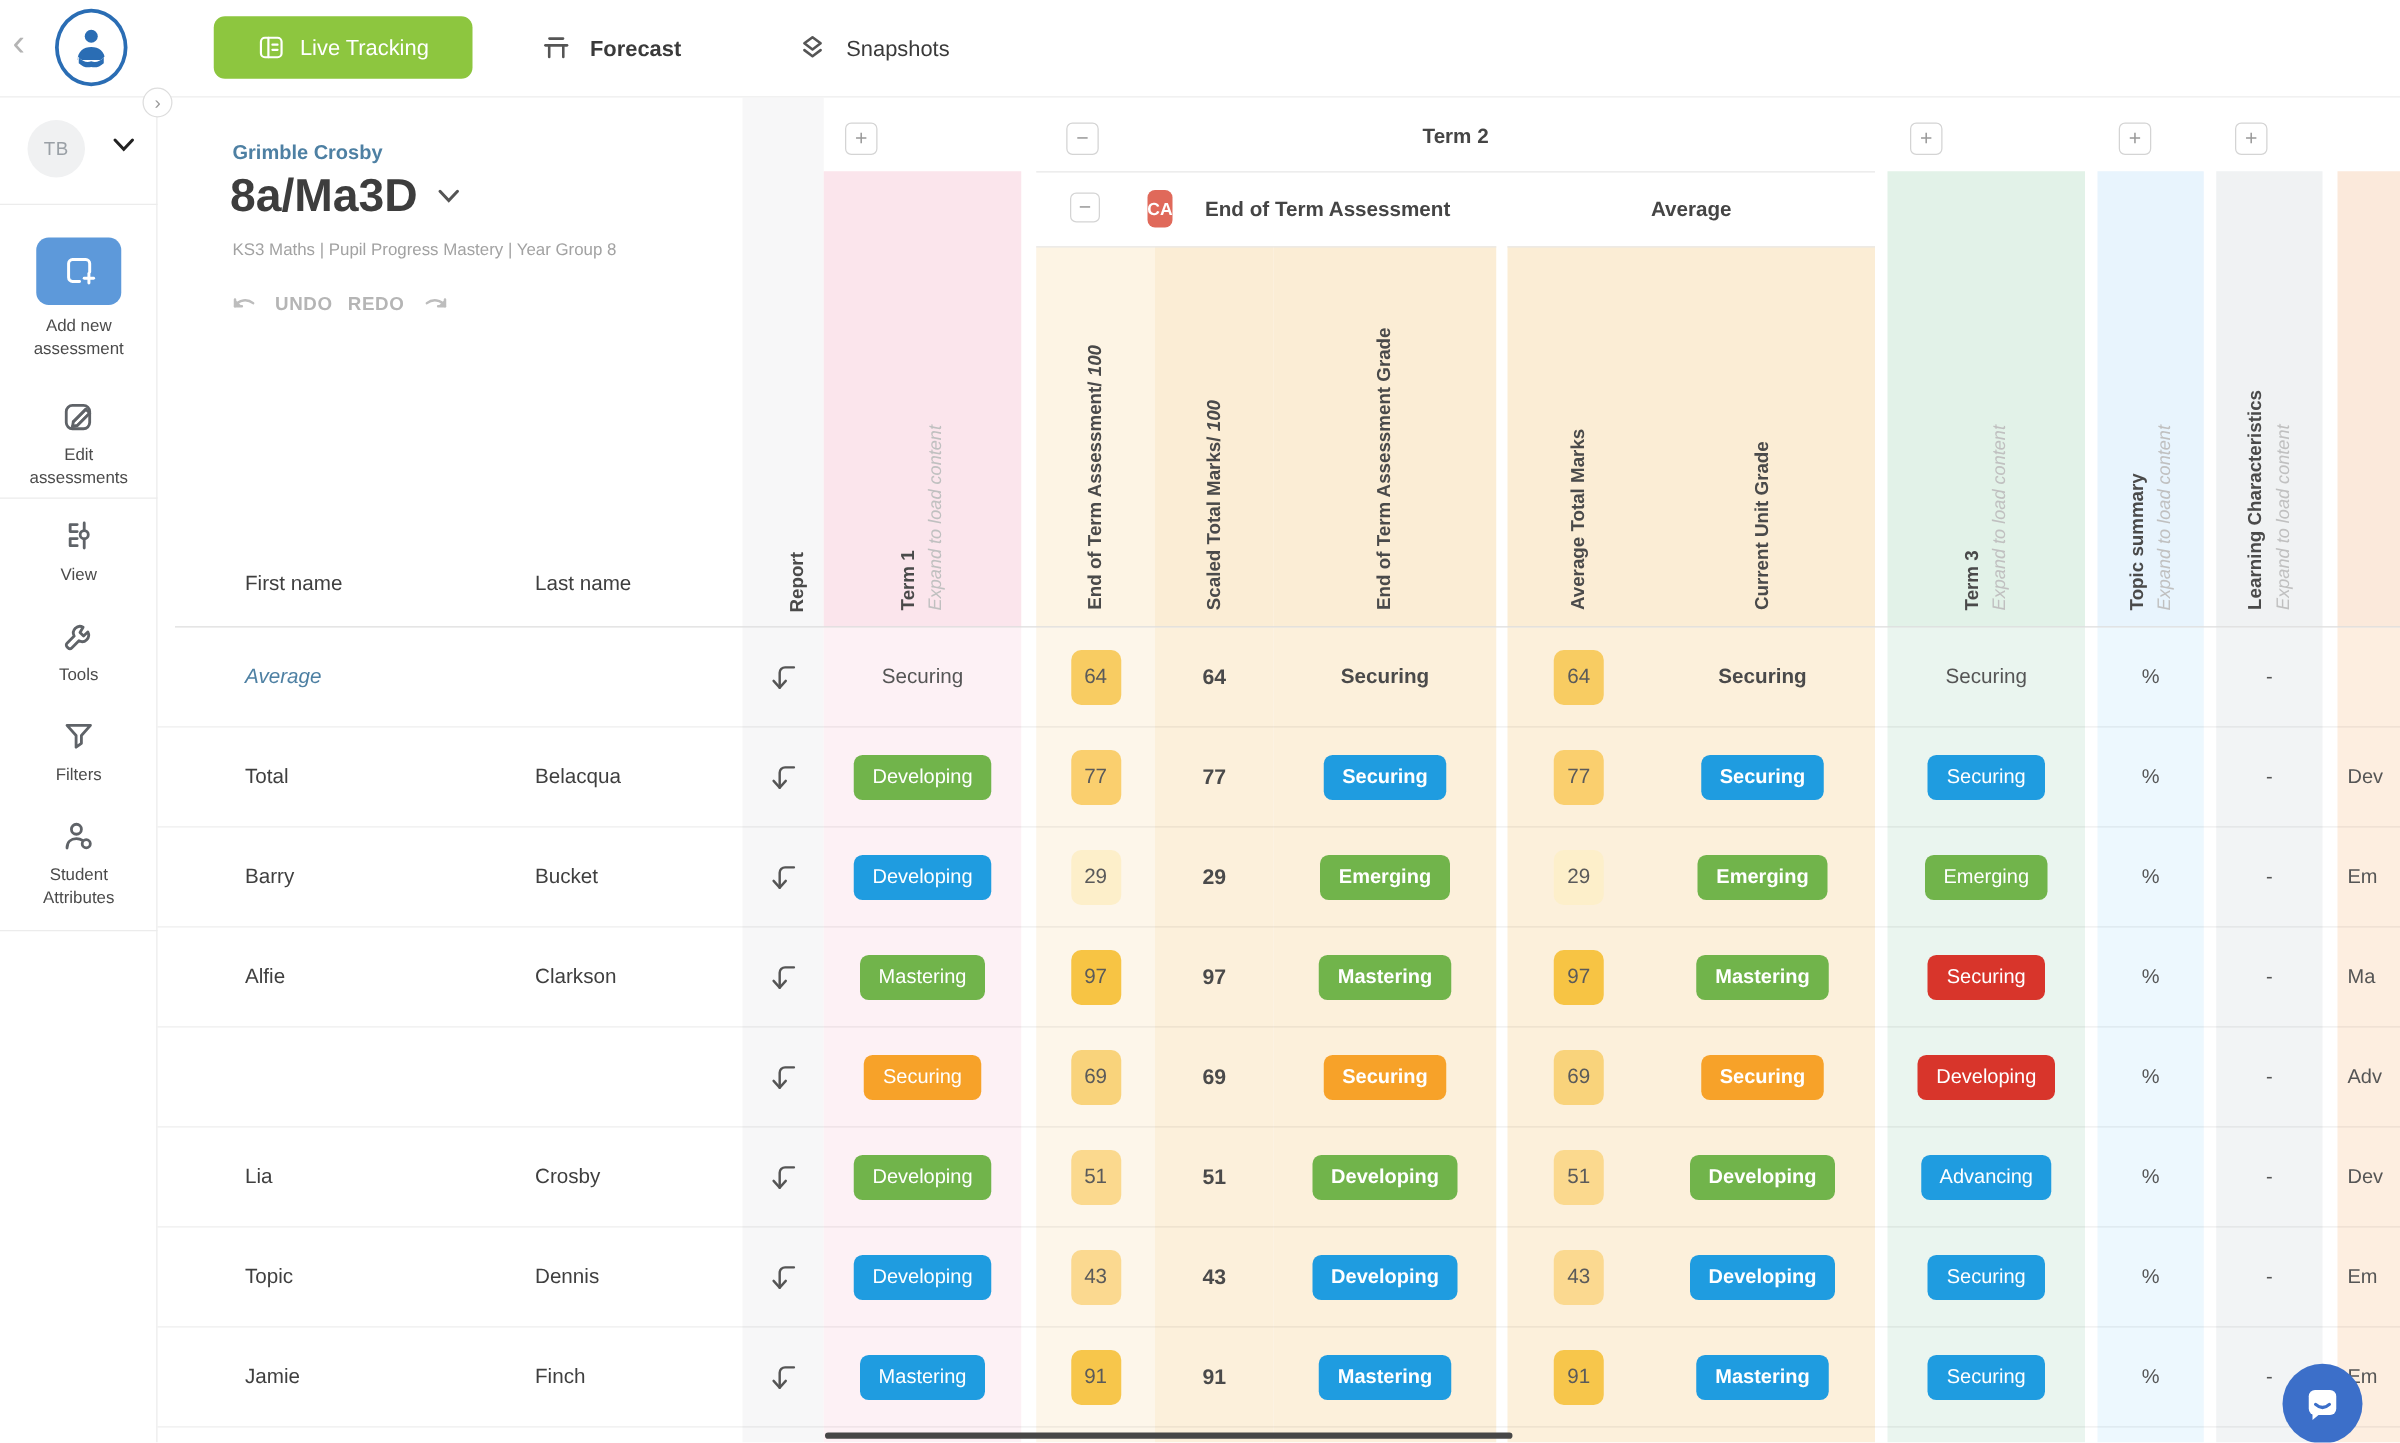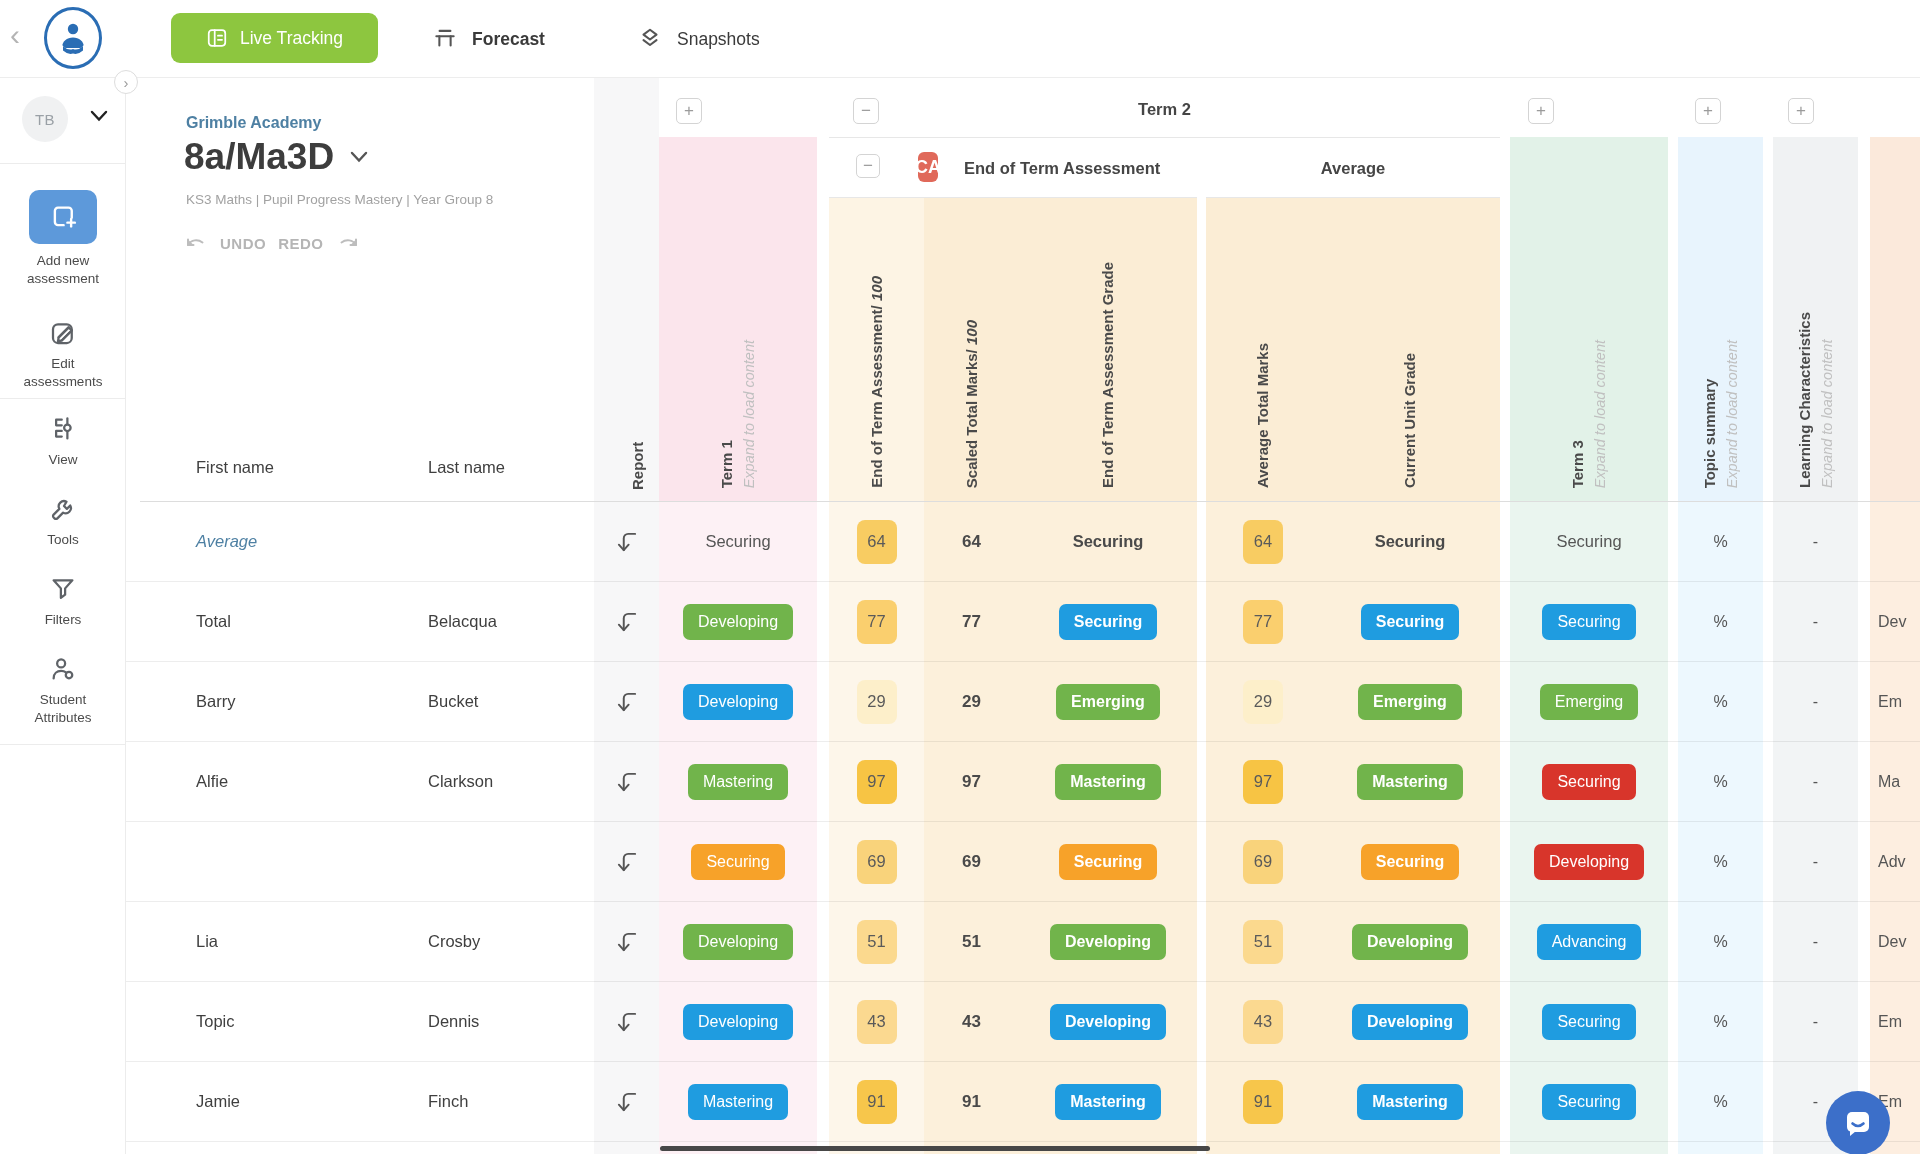--- a/index.html
+++ b/index.html
@@ -37,21 +37,21 @@
 
   
   .band { position:absolute; }
   .rot { position:absolute; bottom:14px; left:50%; transform:translateX(-50%) rotate(180deg); writing-mode:vertical-rl; white-space:nowrap; line-height:1.5; }
   .rt-title { font-size:15px; font-weight:700; color:#4a4a4a; }
   .rt-sub { font-size:14.5px; font-style:italic; color:#c0c0c0; display:block; }
   .rt-suffix { font-size:15px; font-weight:700; font-style:italic; color:#4a4a4a; }
   .pm-btn { position:absolute; width:26px; height:26px; border:1.5px solid #d4d4d4; border-radius:5px; background:#fff; color:#9b9b9b; font-size:17px; line-height:22px; text-align:center; cursor:pointer; z-index:6; }
   .grp-label { position:absolute; font-size:16.5px; font-weight:600; color:#454545; }
   .hline { position:absolute; height:1px; background:#e7e7e7; }
-  .ca-badge { position:absolute; left:918px; top:152px; width:20px; height:30px; background:#e0695a; border-radius:6px; color:#fff; font-size:18px; font-weight:700; display:flex; align-items:center; justify-content:center; }
+  .ca-badge { position:absolute; left:918px; top:152px; width:20px; height:30px; background:#e0695a; border-radius:6px; color:#fff; font-size:14px; font-weight:700; display:flex; align-items:center; justify-content:center; }
   .colhdr { position:absolute; top:458px; font-size:16.5px; font-weight:400; color:#3f3f3f; }
 
   
   .rows { position:absolute; left:0; top:502px; width:1920px; z-index:5; }
   .row { position:relative; width:1920px; height:80px; border-bottom:1px solid rgba(0,0,0,0.07); }
   .cell { position:absolute; top:0; height:100%; display:flex; align-items:center; }
   .cname { font-size:16.5px; color:#3f3f3f; }
   .avg-name { font-style:italic; color:#4e80a3; }
   .center { justify-content:center; }
   .chip { border-radius:7px; padding:9px 15px; font-size:16px; color:#fff; cursor:pointer; }
@@ -236,21 +236,21 @@
         <path d="M4.5 19.5 c0 -4 2.7 -6 6 -6 c1.5 0 2.8 0.4 3.9 1.2"></path>
         <circle cx="16.8" cy="16.8" r="2.6"></circle>
       </svg>
       <div class="sb-label">Student Attributes</div>
     </div>
     <div class="sb-divider" style="top:744px;"></div>
 
   </div>
   <div class="collapse-btn">›</div>
 
-  <div class="school">Grimble Academy</div>
+  <div class="school">Grimble Crosby</div>
   <div class="class-row">
     <span class="class-name">8a/Ma3D</span>
     <svg width="18" height="12" viewBox="0 0 18 12" fill="none" stroke="#555" stroke-width="2.4" stroke-linecap="round">
         <polyline points="2,2 9,9.5 16,2"></polyline>
       </svg>
   </div>
   <div class="class-sub">KS3 Maths | Pupil Progress Mastery | Year Group 8</div>
   <div class="undo-row">
     <svg width="24" height="18" viewBox="0 0 24 18" fill="none" stroke="#bdbdbd" stroke-width="2" stroke-linecap="round" stroke-linejoin="round">
       <path d="M4 11 C7 5.5 14 5 18.5 8.5"></path>

